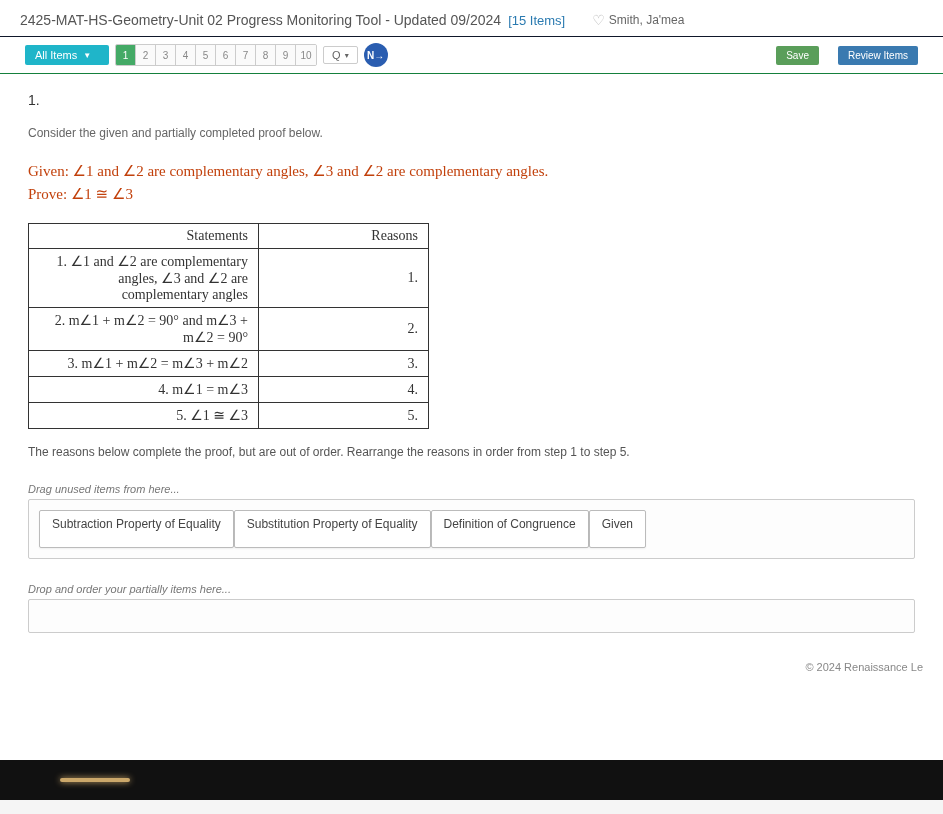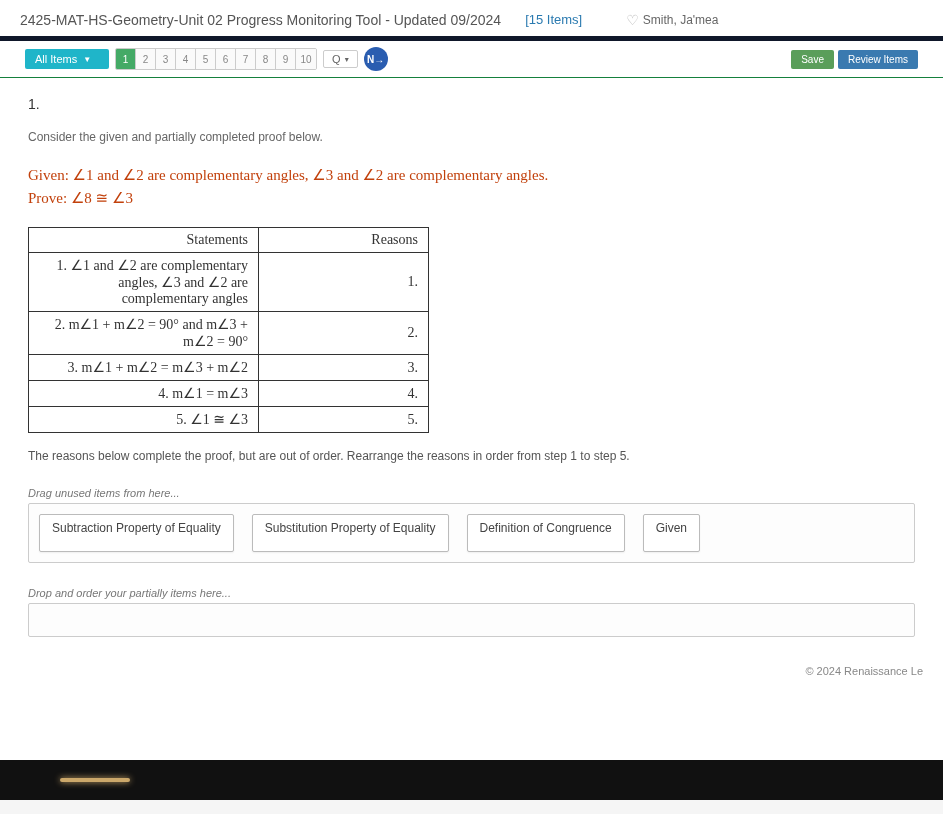--- a/index.html
+++ b/index.html
@@ -1,47 +1,47 @@
 <!DOCTYPE html>
 <html><head>
 <meta charset="utf-8">
 <style>
 * { box-sizing: border-box; margin: 0; padding: 0; }
 body { font-family: Arial, Helvetica, sans-serif; background: #f5f5f5; color: #333; font-size: 13px; }
 .page { background: #fff; min-height: 760px; padding: 8px 0 20px; position: relative; }
-.header { display: flex; align-items: flex-start; padding: 4px 20px 8px; gap: 24px; border-bottom: 5px solid #0f172a; }
+.header { display: flex; align-items: center; padding: 4px 20px 8px; gap: 7px; border-bottom: 1px solid #0f172a; }
 .title { color: #555; font-size: 14px; }
 .item-count { color: #2a7ab0; font-size: 13px; }
 .user { display: flex; align-items: center; gap: 4px; color: #666; font-size: 12px; margin-left: 20px; }
 .heart-icon { color: #bbb; font-size: 14px; }
 .toolbar { display: flex; align-items: center; padding: 6px 25px; gap: 6px; border-bottom: 1px solid #15803d; }
 .all-items { background: #1fb5c9; color: #fff; padding: 4px 18px 4px 10px; font-size: 11px; border-radius: 2px; display: flex; align-items: center; gap: 6px; cursor: pointer; }
 .all-items .caret { font-size: 8px; }
 .pager { display: flex; border: 1px solid #ccc; border-radius: 2px; overflow: hidden; }
 .pager span { width: 20px; height: 20px; display: flex; align-items: center; justify-content: center; font-size: 10px; color: #888; border-right: 1px solid #ccc; background: #fafafa; cursor: pointer; }
 .pager span:last-child { border-right: none; }
 .pager span.active { background: #4a6; color: #fff; }
 .search-btn { border: 1px solid #ccc; border-radius: 2px; padding: 2px 8px; font-size: 11px; color: #666; display: flex; align-items: center; gap: 4px; cursor: pointer; }
 .next-circle { width: 24px; height: 24px; border-radius: 50%; background: #2a5db0; color: #fff; display: flex; align-items: center; justify-content: center; font-size: 10px; font-weight: bold; cursor: pointer; }
-.right-btns { margin-left: auto; display: flex; gap: 4px; text-align: center; }
+.right-btns { margin-left: auto; display: flex; gap: 19px; text-align: center; }
 .btn-sm { padding: 4px 10px; font-size: 10px; border-radius: 2px; color: #fff; cursor: pointer; }
 .btn-green { background: #5a9e5a; }
 .btn-blue { background: #3a7ab0; }
 .content { padding: 18px 28px; }
 .qnum { font-size: 14px; color: #333; margin-bottom: 18px; }
 .instruction { color: #666; font-size: 12px; margin-bottom: 20px; }
 .given-prove { font-family: 'Times New Roman', serif; font-size: 15px; margin-bottom: 18px; line-height: 1.5; color: #c2410c; }
 table.proof { border-collapse: collapse; margin-bottom: 16px; font-family: 'Times New Roman', serif; font-size: 14px; }
 table.proof td, table.proof th { border: 1px solid #333; padding: 4px 10px; text-align: right; vertical-align: middle; font-weight: normal; }
 table.proof th { background: #fff; }
 .col-stmt { width: 230px; }
 .col-reason { width: 170px; }
 .after-table { color: #555; font-size: 12px; margin-bottom: 24px; }
 .drag-label { color: #777; font-size: 11px; font-style: italic; margin-bottom: 4px; }
-.drag-area { border: 1px solid #ccc; border-radius: 2px; padding: 10px; display: flex; gap: 18px; flex-wrap: wrap; min-height: 60px; margin-bottom: 24px; background: #fdfdfd; }
+.drag-area { border: 1px solid #ccc; border-radius: 2px; padding: 10px; display: flex; gap: 0; flex-wrap: wrap; min-height: 60px; margin-bottom: 24px; background: #fdfdfd; }
 .drag-item { border: 1px solid #bbb; border-radius: 2px; padding: 6px 12px; font-size: 12px; color: #444; background: #fff; cursor: move; box-shadow: 0 1px 2px rgba(0,0,0,0.06); }
 .drop-area { border: 1px solid #ccc; border-radius: 2px; min-height: 34px; background: #fdfdfd; }
 .footer { text-align: right; padding: 10px 20px; color: #888; font-size: 11px; }
 .taskbar { background: #111; height: 40px; display: flex; align-items: center; padding: 0 40px; }
 .taskbar-light { width: 70px; height: 4px; background: #caa76a; border-radius: 2px; margin-left: 20px; box-shadow: 0 0 6px #caa76a; }
 </style>
 </head>
 <body>
 
 <div class="page">
@@ -83,21 +83,21 @@
       <div class="btn-sm btn-blue">Review Items</div>
     </div>
   </div>
 
   <div class="content">
     <div class="qnum">1.</div>
     <div class="instruction">Consider the given and partially completed proof below.</div>
 
     <div class="given-prove">
       <div>Given: ∠1 and ∠2 are complementary angles, ∠3  and ∠2 are complementary angles.</div>
-      <div>Prove: ∠8 ≅ ∠3</div>
+      <div>Prove: ∠1 ≅ ∠3</div>
     </div>
 
     <table class="proof">
       <tbody>
           <tr>
         <th class="col-stmt">Statements</th>
         <th class="col-reason">Reasons</th>
       </tr>
       <tr>
         <td>1. ∠1 and ∠2 are complementary angles, ∠3 and ∠2  are complementary angles</td>

